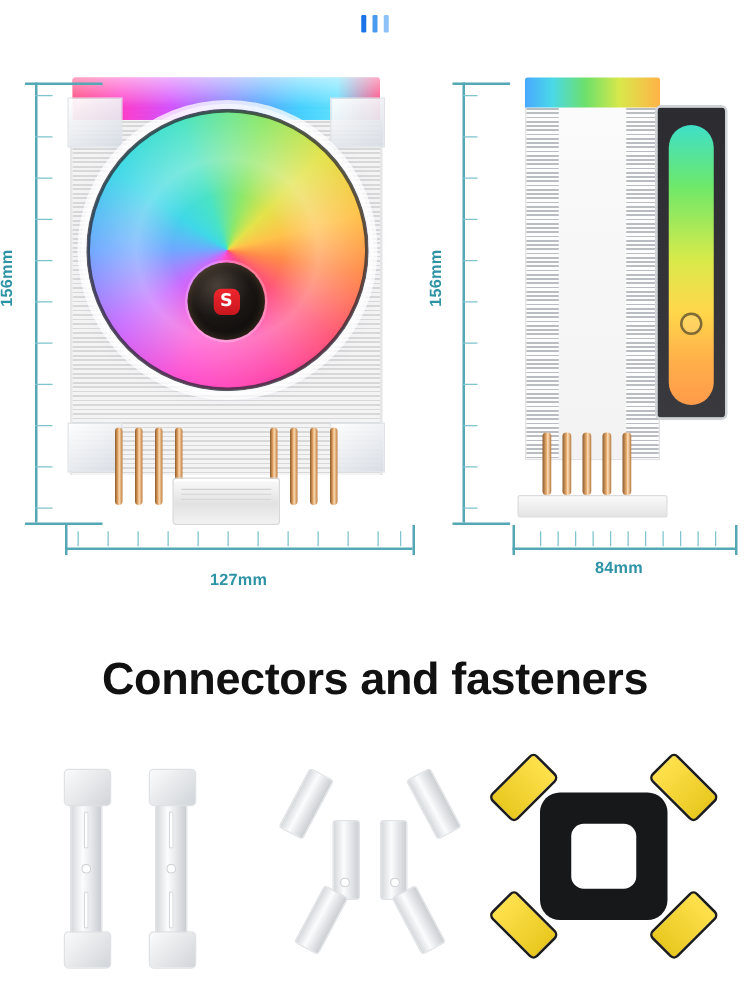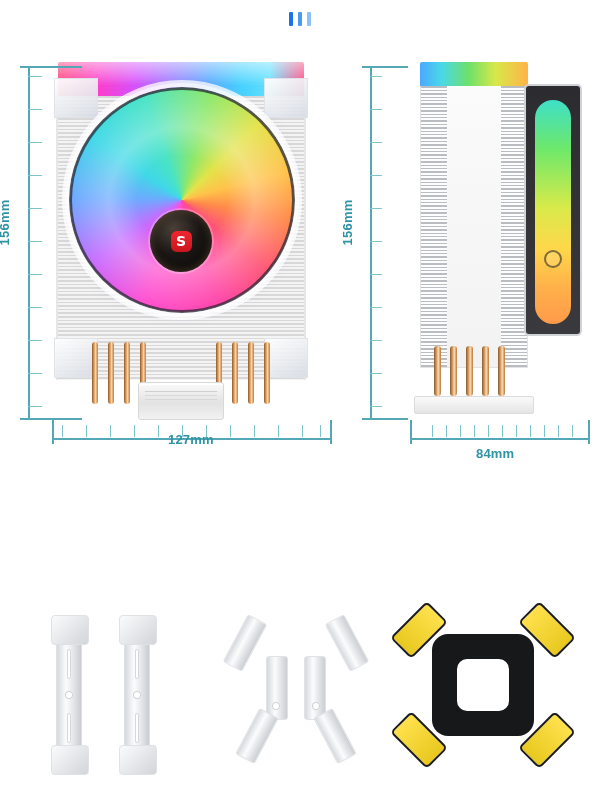--- a/index.html
+++ b/index.html
@@ -215,21 +215,21 @@
     <div class="tick-h" style="left:72px;top:0;height:12px"></div>
     <div class="tick-h" style="left:96px;top:0;height:12px"></div>
     <div class="tick-h" style="left:120px;top:0;height:12px"></div>
     <div class="tick-h" style="left:144px;top:0;height:12px"></div>
     <div class="tick-h" style="left:168px;top:0;height:12px"></div>
     <div class="tick-h" style="left:192px;top:0;height:12px"></div>
     <div class="tick-h" style="left:216px;top:0;height:12px"></div>
     <div class="tick-h" style="left:240px;top:0;height:12px"></div>
     <div class="tick-h" style="left:258px;top:0;height:12px"></div>
   </div>
-  <div class="dim-label" style="left:168px; top:432px;">127mm</div>
+  <div class="dim-label" style="left:168px; top:456px;">127mm</div>
 
   <div class="side">
     <div class="side-fins"></div>
     <div class="side-rgb"></div>
     <div class="side-fan">
       <div class="side-fan-glow"></div>
       <div class="side-fan-hub"></div>
     </div>
     <div class="side-pipes">
       <div class="side-pipe" style="left:2px"></div>
@@ -270,20 +270,21 @@
     <div class="tick-h" style="left:56px;top:0;height:12px"></div>
     <div class="tick-h" style="left:70px;top:0;height:12px"></div>
     <div class="tick-h" style="left:84px;top:0;height:12px"></div>
     <div class="tick-h" style="left:98px;top:0;height:12px"></div>
     <div class="tick-h" style="left:112px;top:0;height:12px"></div>
     <div class="tick-h" style="left:126px;top:0;height:12px"></div>
     <div class="tick-h" style="left:140px;top:0;height:12px"></div>
   </div>
   <div class="dim-label" style="left:476px; top:446px;">84mm</div>
 
+  <div class="heading">Connectors and fasteners</div>
 
   <div class="acc-row">
 
     <div class="acc" style="left:46px; top:16px; width:130px; height:160px;">
       <div class="acc-bracket" style="left:10px; top:8px;">
         <div class="head top"></div>
         <div class="head bot"></div>
         <div class="slot" style="top:28px"></div>
         <div class="hole" style="top:70px"></div>
         <div class="slot" style="bottom:26px"></div>

